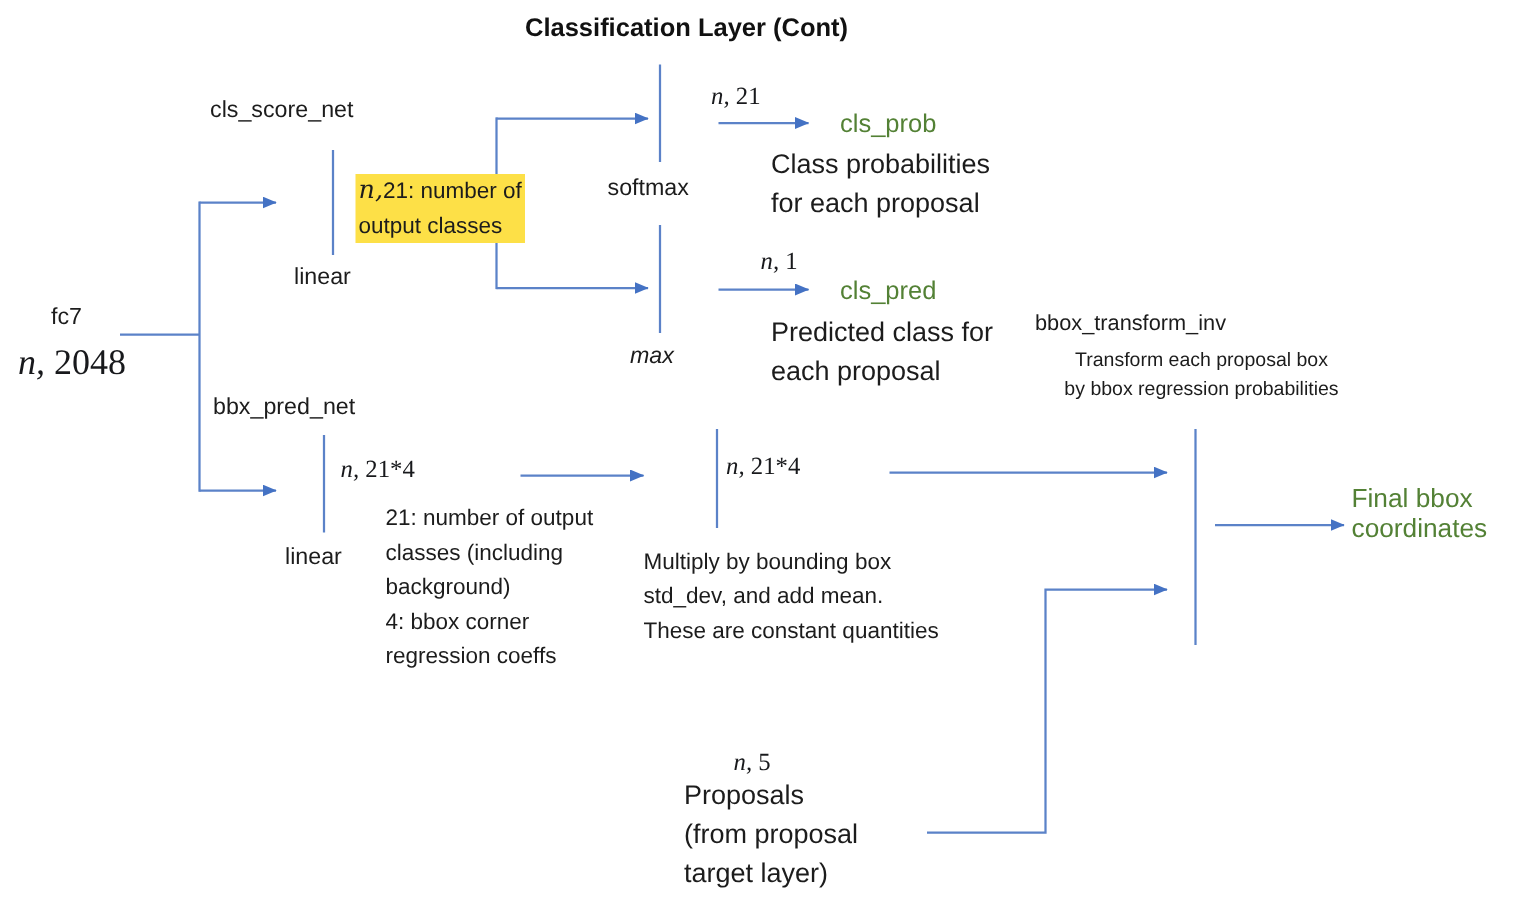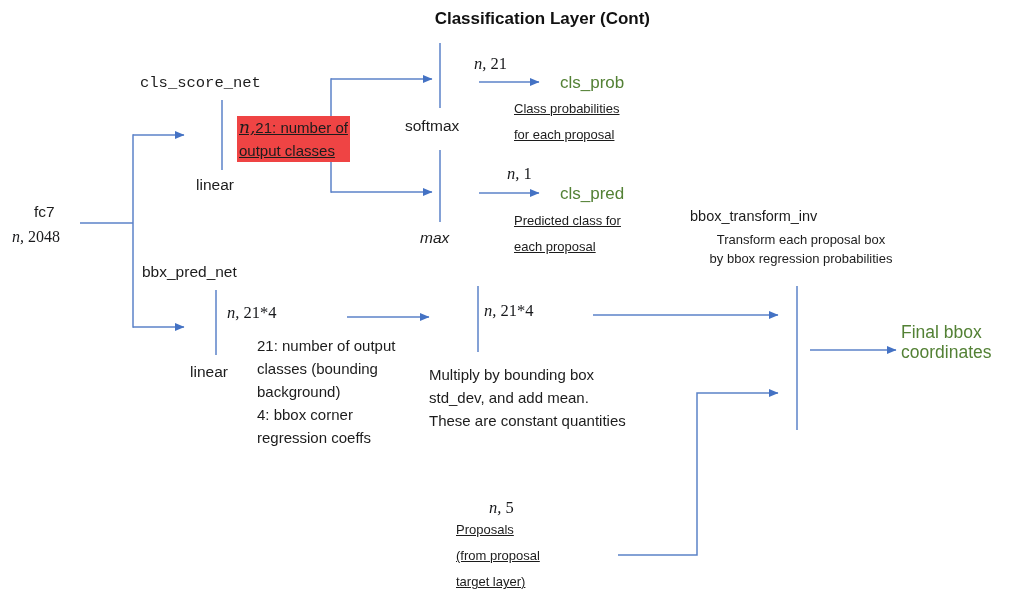--- a/index.html
+++ b/index.html
@@ -2,28 +2,28 @@
 <html><head>
 <meta charset="utf-8">
 <style>
   html,body{margin:0;padding:0;}
   body{
     width:1024px;height:607px;position:relative;background:#ffffff;
     font-family:"Liberation Sans",sans-serif;color:#1c1c1c;overflow:hidden;
   }
   #wires{position:absolute;left:0;top:0;z-index:0;}
   .t{position:absolute;z-index:1;white-space:pre-line;line-height:1.25;}
-  .title{font-weight:bold;font-size:17px;text-align:right;color:#111;}
+  .title{font-weight:bold;font-size:17px;text-align:left;color:#111;}
   .node{font-size:15.5px;}
   .math{font-family:Liberation Serif, serif;font-size:16.5px;color:#18191c;}
   .math::first-letter{font-style:italic;}
   .mathlead::first-letter{font-family:"DejaVu Serif",serif;font-style:italic;font-size:17px;}
   .note{font-size:15px;line-height:23px;}
-  .note-bg{background:#ef4444;padding:0 2px;text-decoration:underline;}
-  .desc{font-size:13px;line-height:26px;text-decoration:underline;}
+  .note-bg{background:#fde047;padding:0 2px;}
+  .desc{font-size:18px;line-height:26px;}
   .green{color:#538135;font-weight:normal;}
   .out-label{font-size:17px;}
   .small-title{font-size:14.5px;text-align:left;}
   .small-desc{font-size:13px;line-height:19px;text-align:center;}
   .final{font-size:17.5px;line-height:20px;}
 </style>
 </head>
 <body>
 
 <svg id="wires" width="1024" height="607" viewBox="0 0 1024 607">
@@ -51,44 +51,44 @@
     <path d="M593,315 L778,315" marker-end="url(#ah)"></path>
     <path d="M797,286 L797,430"></path>
     <path d="M618,555 L697,555 L697,393 L778,393" marker-end="url(#ah)"></path>
     <path d="M810,350 L896,350" marker-end="url(#ah)"></path>
   </g>
 </svg>
 
 <div class="t title" style="left:350px;top:8px;width:300px;">Classification Layer (Cont)</div>
 
 <div class="t node" style="left:34px;top:202px;">fc7</div>
-<div class="t math" style="left:12px;top:227px;font-size:16px;">n, 2048</div>
+<div class="t math" style="left:12px;top:227px;font-size:24px;">n, 2048</div>
 
-<div class="t node" style="left:140px;top:74px;font-family:Liberation Mono, monospace;">cls_score_net</div>
+<div class="t node" style="left:140px;top:64px;">cls_score_net</div>
 <div class="t note note-bg mathlead" style="left:237px;top:116px;">n,21: number of
 output classes</div>
 <div class="t node" style="left:196px;top:175px;">linear</div>
 
 <div class="t node" style="left:405px;top:116px;">softmax</div>
 <div class="t node" style="left:420px;top:228px;font-style:italic;">max</div>
 
 <div class="t math" style="left:474px;top:54px;">n, 21</div>
 <div class="t green out-label" style="left:560px;top:72px;">cls_prob</div>
 <div class="t desc" style="left:514px;top:96px;">Class probabilities
 for each proposal</div>
 
 <div class="t math" style="left:507px;top:164px;">n, 1</div>
 <div class="t green out-label" style="left:560px;top:183px;">cls_pred</div>
 <div class="t desc" style="left:514px;top:208px;">Predicted class for
 each proposal</div>
 
 <div class="t node" style="left:142px;top:262px;">bbx_pred_net</div>
 <div class="t math" style="left:227px;top:303px;">n, 21*4</div>
 <div class="t note" style="left:257px;top:334px;">21: number of output
-classes (bounding
+classes (including
 background)
 4: bbox corner
 regression coeffs</div>
 <div class="t node" style="left:190px;top:362px;">linear</div>
 
 <div class="t math" style="left:484px;top:301px;">n, 21*4</div>
 <div class="t note" style="left:429px;top:363px;">Multiply by bounding box
 std_dev, and add mean.
 These are constant quantities</div>
 

